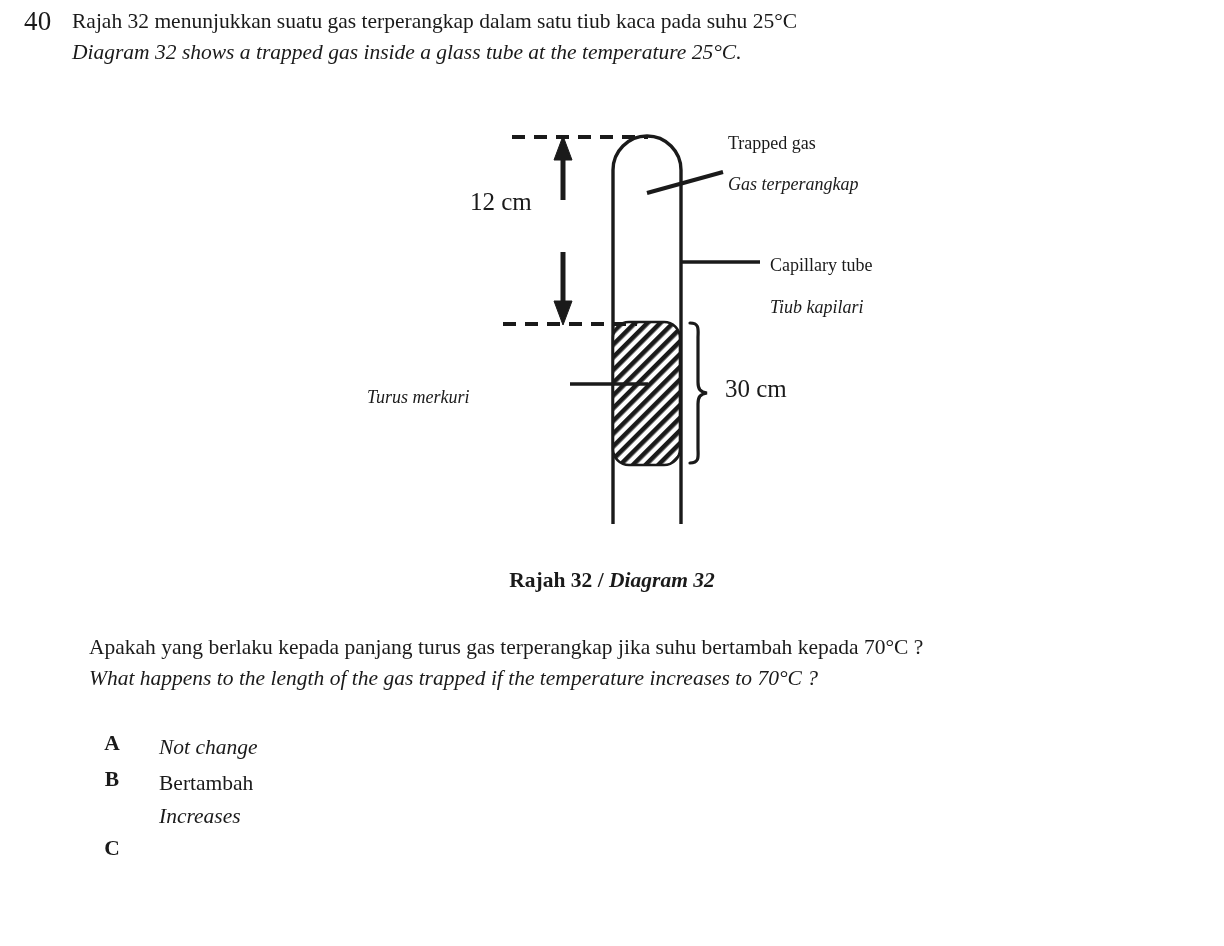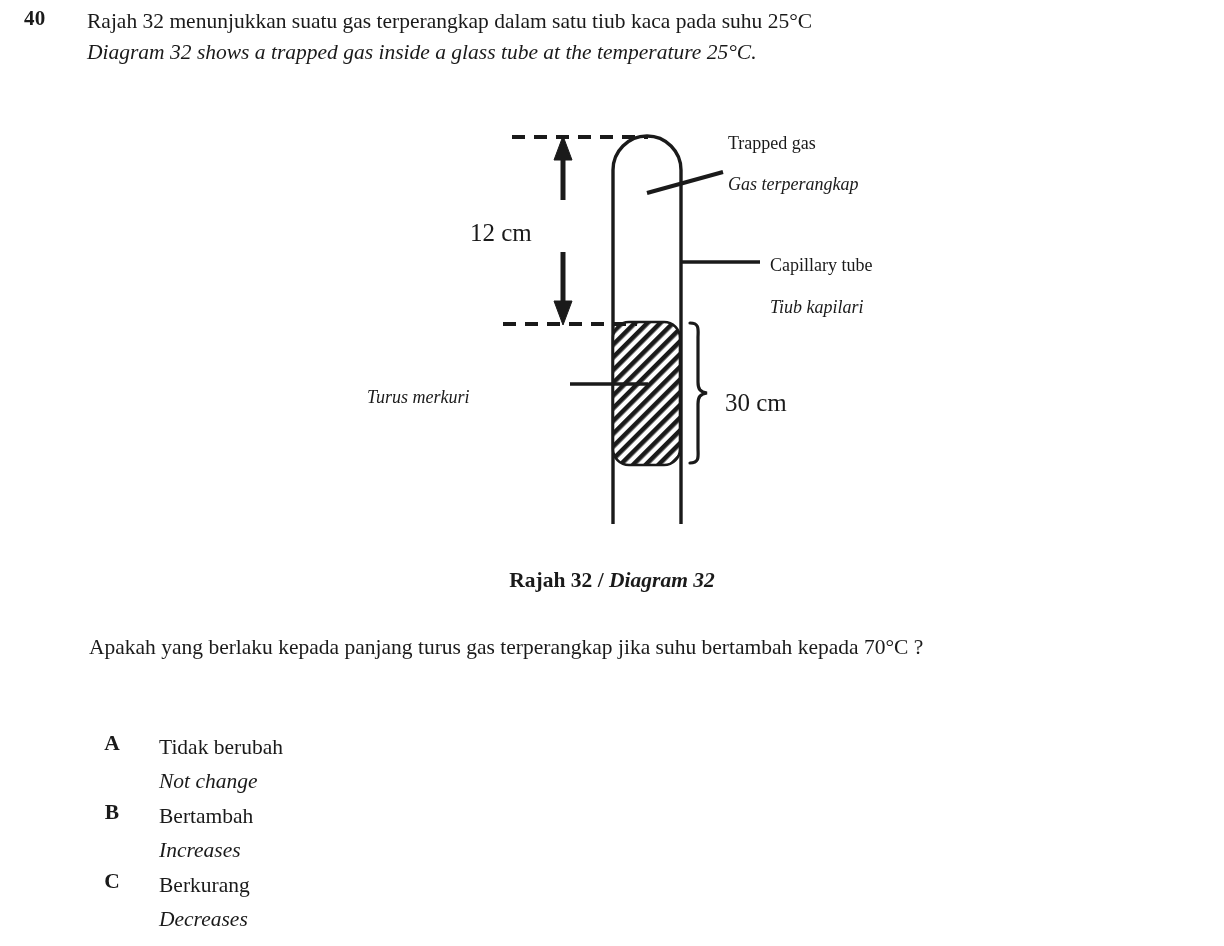--- a/index.html
+++ b/index.html
@@ -20,28 +20,28 @@
   #question-stem {
     position: absolute;
     left: 0;
     top: 6px;
     width: 1224px;
   }
   .qnum {
     position: absolute;
     left: 24px;
     top: 0;
-    font-size: 21px;
-    font-weight: bold;
+    font-size: 27px;
+    font-weight: normal;
     letter-spacing: 0.2px;
     text-align: right;
   }
   .stem-lines {
     position: absolute;
-    left: 87px;
+    left: 72px;
     top: 0;
     width: 1100px;
   }
   .stem-line {
     font-size: 21.5px;
     line-height: 31px;
     white-space: nowrap;
   }
   .stem-line.en {
     font-style: italic;
@@ -202,45 +202,41 @@
   </svg>
 
   <div class="diag-label" style="left:728px; top:128px;">Trapped gas</div>
   <div class="diag-label it" style="left:728px; top:169px;">Gas terperangkap</div>
 
   <div class="diag-label" style="left:770px; top:250px;">Capillary tube</div>
   <div class="diag-label it" style="left:770px; top:292px;">Tiub kapilari</div>
 
   <div class="diag-label it" style="left:367px; top:382px;">Turus merkuri</div>
 
-  <div class="dim-label" style="left:470px; top:219px;">12 cm</div>
-  <div class="dim-label" style="left:725px; top:389px;">30 cm</div>
+  <div class="dim-label" style="left:470px; top:188px;">12 cm</div>
+  <div class="dim-label" style="left:725px; top:375px;">30 cm</div>
 </div>
 
 <div id="diagram-caption"><span>Rajah 32 / </span><span class="it">Diagram 32</span></div>
 
 <div id="question-prompt">
   <div class="prompt-line ms">Apakah yang berlaku kepada panjang turus gas terperangkap jika suhu bertambah kepada 70°C ?</div>
+  <div class="prompt-line en">What happens to the length of the gas trapped if the temperature increases to 70°C ?</div>
 </div>
 
 <div id="options">
   <div class="option">
     <div class="opt-letter">A</div>
     <div class="opt-texts">
-      <div class="opt-ms">Tidak berubah</div>
       <div class="opt-en">Not change</div>
     </div>
   </div>
   <div class="option">
     <div class="opt-letter">B</div>
     <div class="opt-texts">
       <div class="opt-ms">Bertambah</div>
       <div class="opt-en">Increases</div>
     </div>
   </div>
   <div class="option">
     <div class="opt-letter">C</div>
-    <div class="opt-texts">
-      <div class="opt-ms">Berkurang</div>
-      <div class="opt-en">Decreases</div>
-    </div>
   </div>
 </div>
 
 </body></html>

